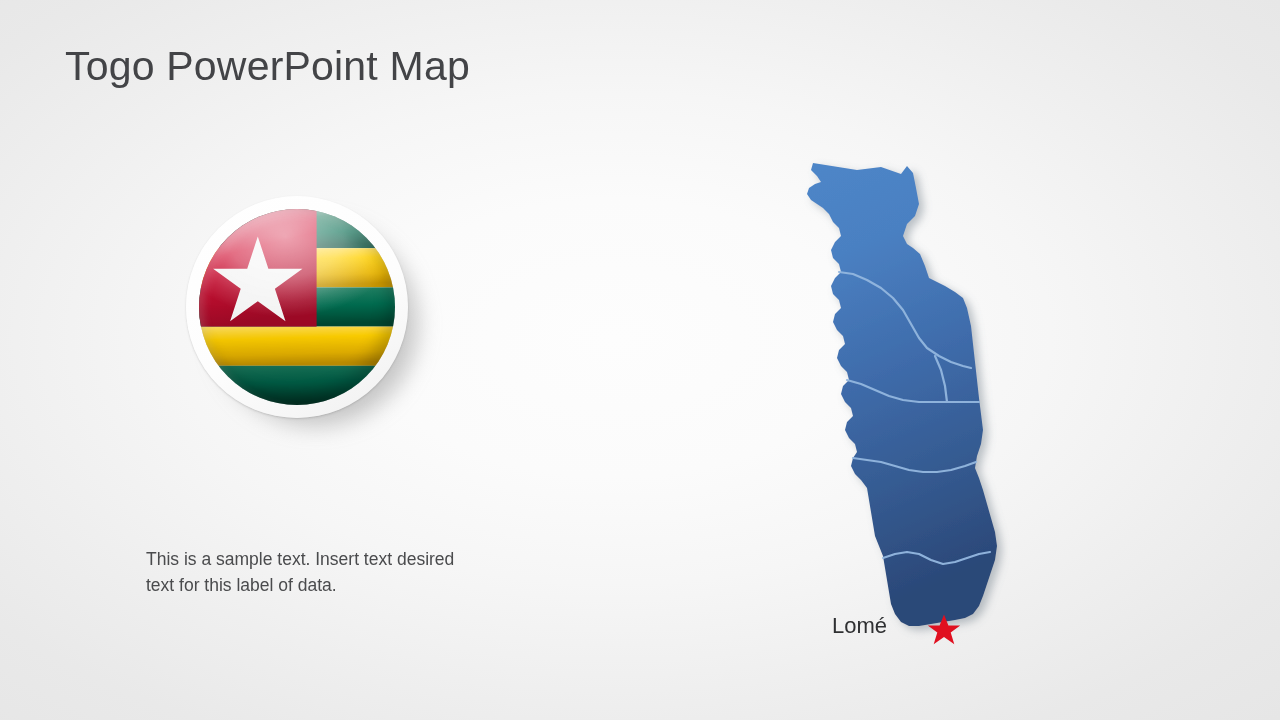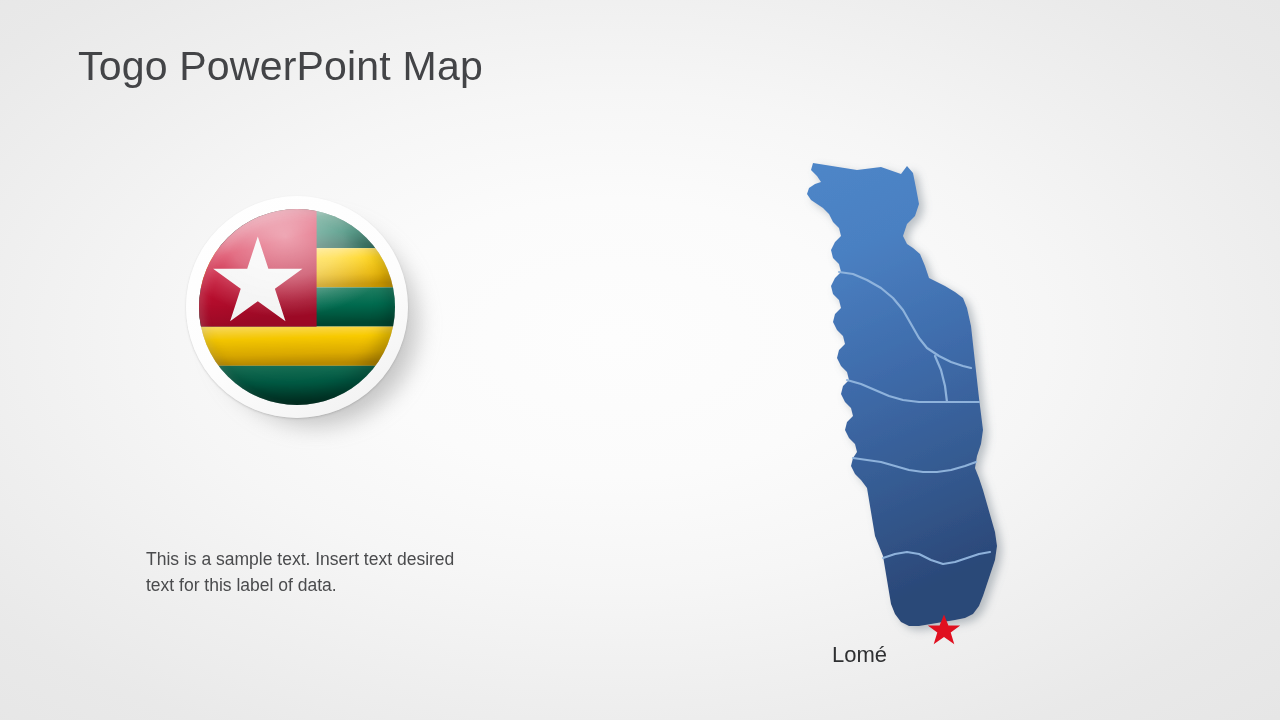--- a/index.html
+++ b/index.html
@@ -25,21 +25,21 @@
         #f6f6f6 46%,
         #efefef 66%,
         #e9e9e9 84%,
         #e6e6e6 100%);
     overflow: hidden;
   }
 
   
   .slide-title {
     position: absolute;
-    left: 78px;
+    left: 65px;
     top: 43px;
     font-size: 41px;
     font-weight: normal;
     letter-spacing: 0.2px;
     color: #434447;
     white-space: nowrap;
   }
 
   
   .badge-wrap {
@@ -146,21 +146,20 @@
   .map-svg { display: block; width: 215px; height: 500px; }
 
   
   .capital-label {
     position: absolute;
     left: 832px;
     top: 613px;
     font-size: 22px;
     color: #2f3032;
     white-space: nowrap;
-    margin-top: 29px;
   }
   .capital-star {
     position: absolute;
     left: 926px;
     top: 612px;
     width: 36px;
     height: 36px;
   }
   .capital-star svg { display: block; width: 36px; height: 36px; }
 </style>

